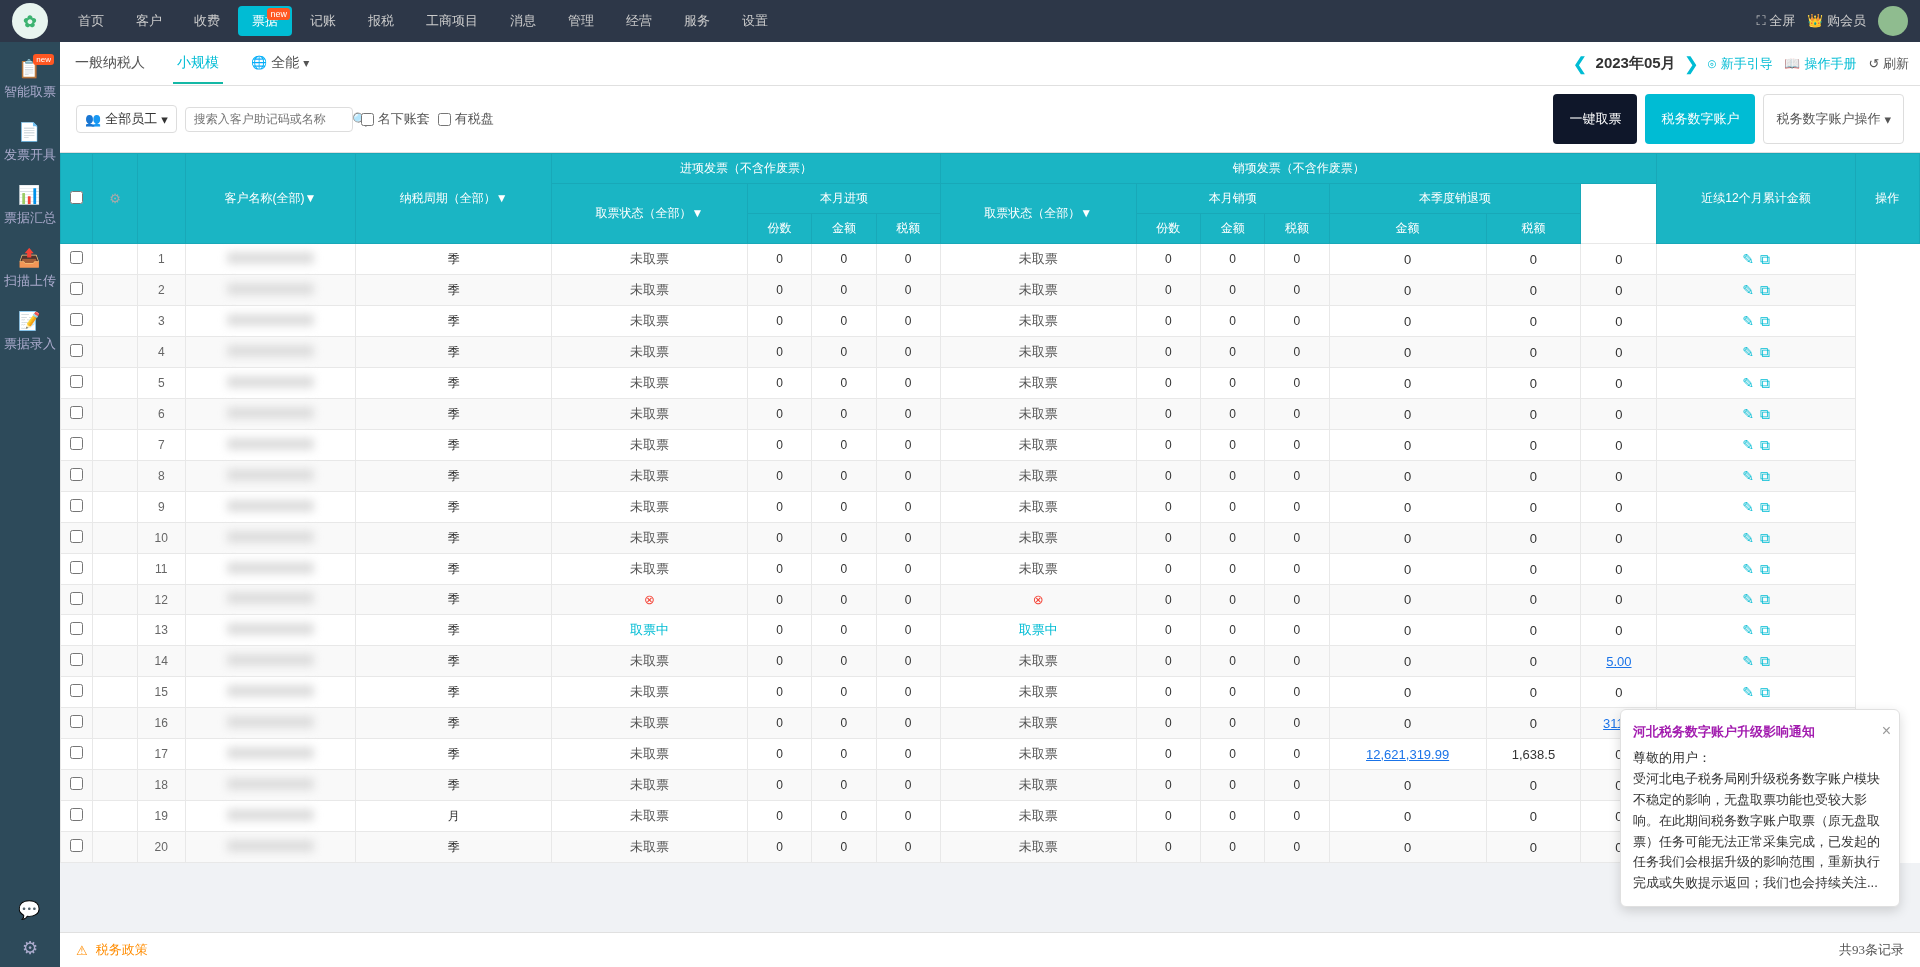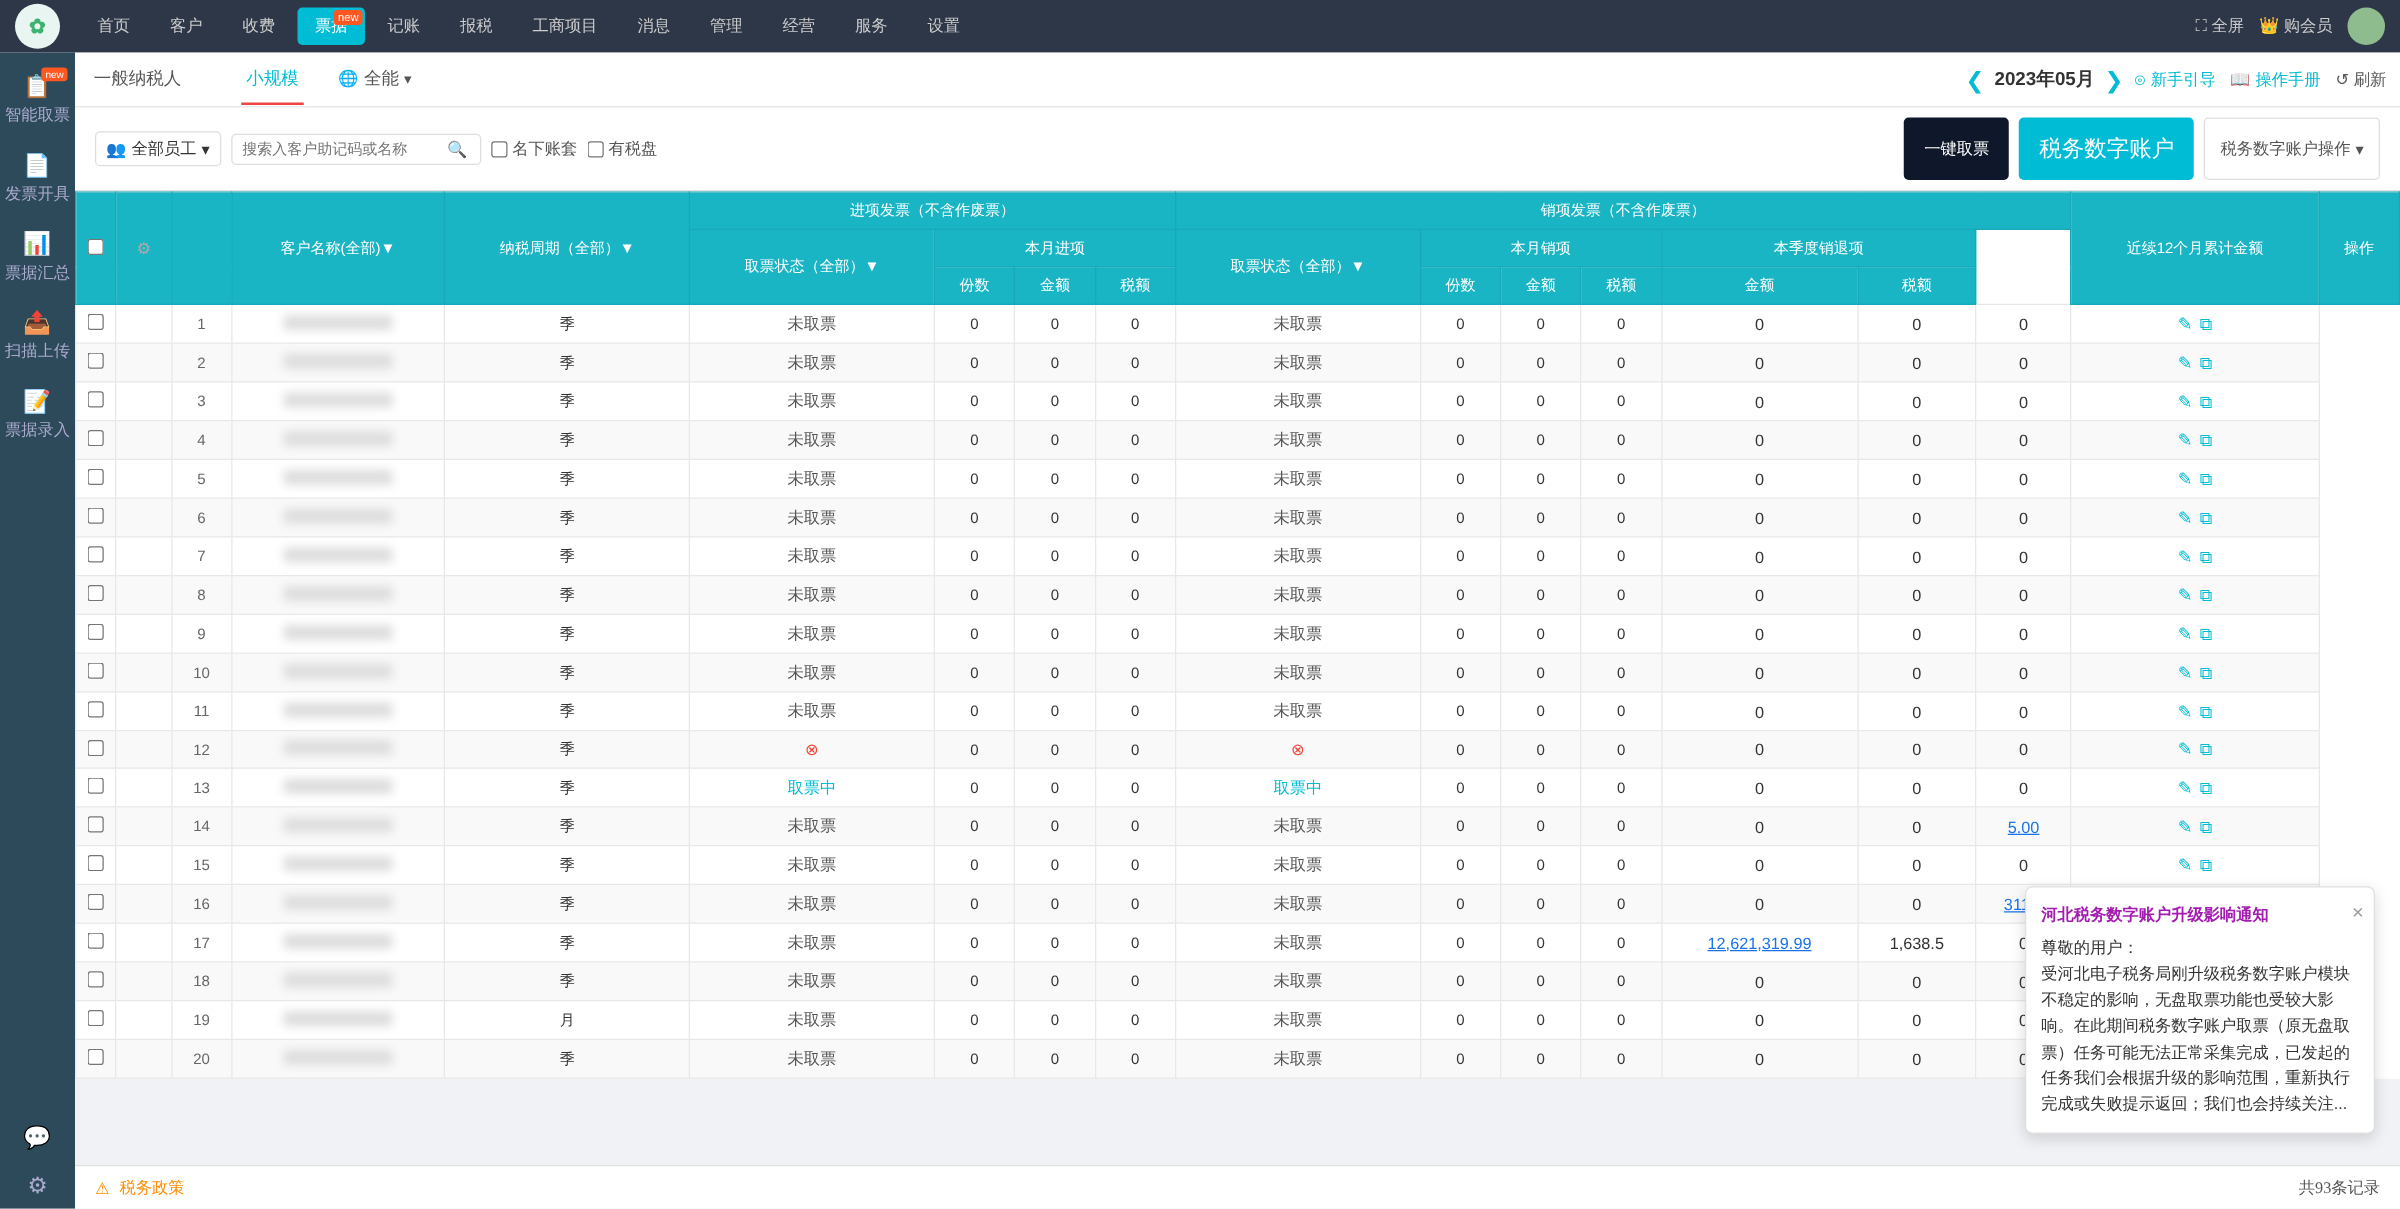--- a/index.html
+++ b/index.html
@@ -97,21 +97,21 @@
       height: 44px;
       gap: 24px;
     }
     .sub-tab {
       padding: 10px 4px;
       cursor: pointer;
       color: #555;
       border-bottom: 2px solid transparent;
       font-size: 14px;
     }
-    .sub-tab.active { color: #00bcd4; border-bottom: 2px solid #ef4444; margin-left: 20px; }
+    .sub-tab.active { color: #00bcd4; border-bottom: 2px solid #14b8a6; }
     .sub-tabs-right { margin-left: auto; display: flex; align-items: center; gap: 8px; }
     .date-nav { display: flex; align-items: center; gap: 8px; }
     .date-btn { background: none; border: none; cursor: pointer; color: #00bcd4; font-size: 18px; }
     .date-text { font-size: 15px; font-weight: bold; color: #333; }
     .action-links { display: flex; gap: 12px; align-items: center; color: #00bcd4; font-size: 12px; }
     .action-link { cursor: pointer; display: flex; align-items: center; gap: 2px; }
     .refresh-link { color: #555; }
 
     
     .toolbar {
@@ -125,30 +125,30 @@
     .employee-select {
       display: flex; align-items: center;
       border: 1px solid #ddd; border-radius: 4px;
       padding: 4px 8px; gap: 4px;
       color: #333; cursor: pointer; font-size: 12px;
       background: #fff;
     }
     .search-box {
       border: 1px solid #ddd; border-radius: 4px;
       padding: 4px 8px;
-      width: 200px;
+      width: 168px;
       display: flex; align-items: center; gap: 4px;
       color: #999; font-size: 12px;
     }
     .search-input { border: none; outline: none; width: 160px; color: #999; font-size: 12px; }
     .checkbox-group { display: flex; align-items: center; gap: 4px; font-size: 12px; color: #555; }
     .checkbox-group input { cursor: pointer; }
     .toolbar-right { margin-left: auto; display: flex; gap: 8px; }
     .btn-orange { background: #0f172a; color: #fff; border: none; padding: 16px 16px; border-radius: 4px; cursor: pointer; font-size: 13px; }
-    .btn-teal { background: #00bcd4; color: #fff; border: none; padding: 6px 16px; border-radius: 4px; cursor: pointer; font-size: 18px; }
+    .btn-teal { background: #00bcd4; color: #fff; border: none; padding: 6px 16px; border-radius: 4px; cursor: pointer; font-size: 13px; }
     .btn-outline { border: 1px solid #ddd; background: #fff; padding: 6px 12px; border-radius: 4px; cursor: pointer; font-size: 12px; color: #555; display: flex; align-items: center; gap: 4px; }
 
     
     .table-container { flex: 1; overflow: auto; }
     table {
       width: 100%;
       border-collapse: collapse;
       background: #fff;
     }
     thead tr th {

